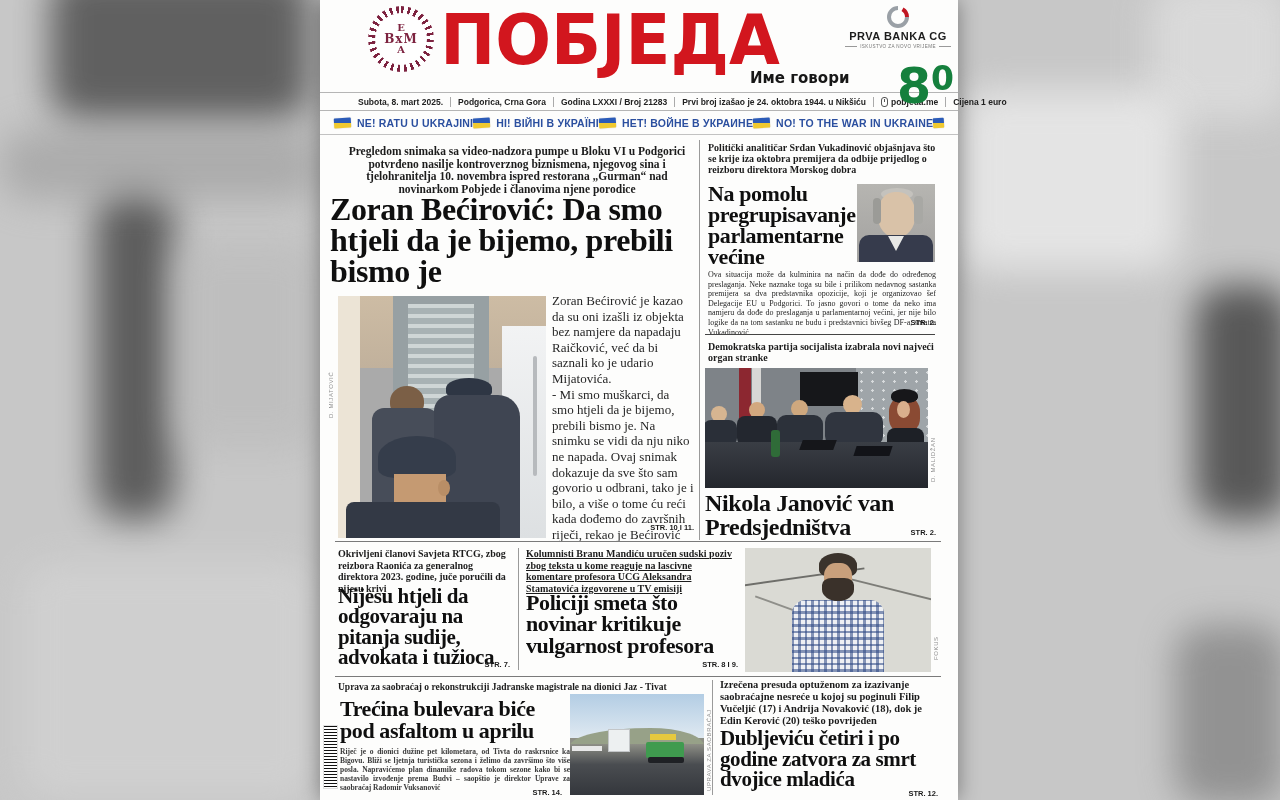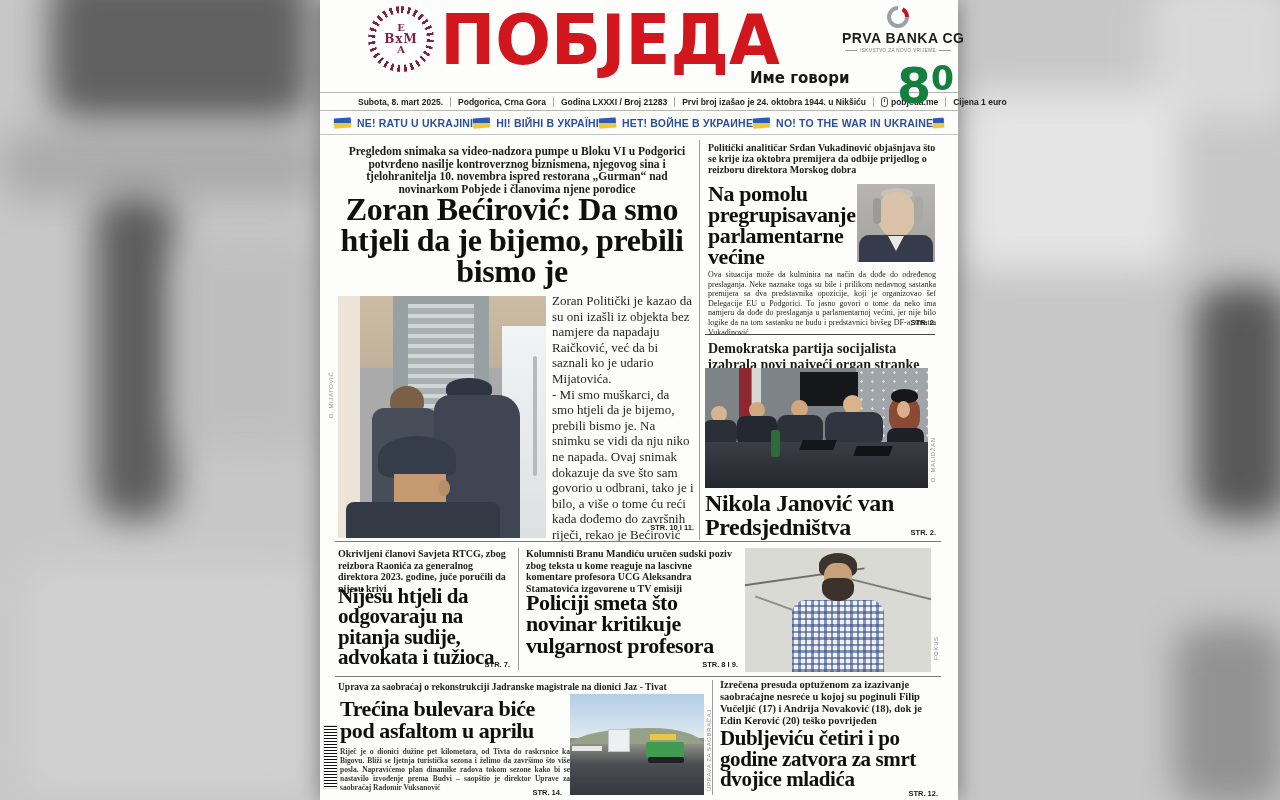--- a/index.html
+++ b/index.html
@@ -33,21 +33,21 @@
 
   .logo{left:105px;top:0px;width:370px;height:78px;display:flex;align-items:center;justify-content:center;
     color:#d2161e;font-family:"DejaVu Sans",sans-serif;font-weight:bold;font-size:62px;letter-spacing:0px;
     transform:scale(1.06,1.12);transform-origin:center;white-space:nowrap;}
   .tagline{left:430px;top:69px;width:72px;text-align:right;font-size:15px;font-weight:bold;color:#171717;
     font-family:"DejaVu Sans",sans-serif;white-space:nowrap;}
 
   .bank{left:522px;top:5px;width:112px;text-align:center;}
   .bank *{position:static;}
   .bank-icon{display:block;margin:0 auto;}
-  .bank-name{display:block;font-size:14px;font-weight:bold;color:#1c1c1c;letter-spacing:.5px;margin-top:1px;white-space:nowrap;}
+  .bank-name{display:block;font-size:11px;font-weight:bold;color:#1c1c1c;letter-spacing:.5px;margin-top:1px;white-space:nowrap;}
   .bank-slogan{display:flex;align-items:center;gap:3px;justify-content:center;margin-top:2px;}
   .bank-slogan i{display:block;width:12px;height:1px;background:#999;}
   .bank-slogan span{font-size:4.6px;letter-spacing:.4px;color:#777;font-style:normal;white-space:nowrap;}
 
   .price{left:574px;top:62px;width:60px;color:#15803d;font-family:"DejaVu Sans",sans-serif;font-weight:bold;
     white-space:nowrap;z-index:5;text-align:right;}
   .price .p-main{position:static;font-size:49px;line-height:1;}
   .price .p-sup{position:relative;top:-13px;font-size:33px;line-height:1;}
 
   
@@ -72,46 +72,46 @@
   .kicker{font-family:"Liberation Serif",serif;font-weight:bold;color:#1c1c1c;}
   .headline{font-family:"Liberation Serif",serif;font-weight:bold;color:#0f0f0f;letter-spacing:-.4px;}
   .bodytext{font-family:"Liberation Serif",serif;color:#262626;}
   .pageref{font-size:7.5px;font-weight:bold;color:#1a1a1a;text-align:right;font-family:"Liberation Sans",sans-serif;}
   .vrule{width:1px;background:#9a9a9a;}
   .hrule{height:1px;background:#7a7a7a;}
   .vcred{writing-mode:vertical-rl;transform:rotate(180deg);font-size:6px;color:#8f8f8f;letter-spacing:.6px;white-space:nowrap;}
 
   
   .lead-kicker{left:20px;top:145px;width:354px;text-align:center;font-size:11.5px;line-height:1.1;}
-  .lead-headline{left:10px;top:194px;width:364px;text-align:center;font-size:32px;line-height:.97;}
+  .lead-headline{left:10px;top:194px;width:364px;text-align:left;font-size:32px;line-height:.97;}
   .lead-body{left:232px;top:293px;width:142px;font-size:13px;line-height:1.2;}
   .lead-body p{position:static;margin:0;}
   .lead-ref{left:296px;top:523px;width:78px;}
   .lead-cred{left:8px;top:298px;height:120px;}
 
   
   .v-main{left:379px;top:140px;height:400px;}
   .an-kicker{left:388px;top:142px;width:232px;font-size:10px;line-height:1.12;}
   .an-headline{left:388px;top:183px;width:188px;font-size:22px;line-height:.96;}
   .an-body{left:388px;top:270px;width:228px;font-size:8px;line-height:1.2;text-align:justify;}
   .an-ref{left:560px;top:318px;width:56px;}
   .an-rule{left:385px;top:334px;width:230px;background:#444;}
-  .dps-kicker{left:388px;top:341px;width:230px;font-size:14px;line-height:1.12;}
+  .dps-kicker{left:388px;top:341px;width:230px;font-size:10px;line-height:1.12;}
   .dps-headline{left:385px;top:492px;width:236px;font-size:24px;line-height:.98;}
   .dps-ref{left:560px;top:528px;width:56px;}
   .dps-cred{left:610px;top:372px;height:110px;}
 
   
   .hr-mid-top{left:15px;top:541px;width:606px;}
   .hr-mid-bot{left:15px;top:676px;width:606px;}
   .rtcg-kicker{left:18px;top:548px;width:174px;font-size:10px;line-height:1.15;}
   .rtcg-headline{left:18px;top:586px;width:176px;font-size:21px;line-height:.97;}
   .rtcg-ref{left:128px;top:660px;width:62px;}
   .v-mid{left:198px;top:548px;height:122px;}
-  .col-kicker{left:206px;top:548px;width:212px;font-size:10px;line-height:1.15;}
+  .col-kicker{left:206px;top:548px;width:212px;font-size:10px;line-height:1.15;text-decoration:underline;}
   .col-headline{left:206px;top:592px;width:218px;font-size:22px;line-height:.97;}
   .col-ref{left:356px;top:660px;width:62px;}
   .col-cred{left:613px;top:550px;height:110px;}
 
   
   .road-kicker{left:18px;top:682px;width:366px;font-size:9.5px;white-space:nowrap;}
   .road-headline{left:20px;top:698px;width:230px;font-size:22px;line-height:.98;}
   .road-body{left:20px;top:747px;width:230px;font-size:7.5px;line-height:1.2;text-align:justify;font-weight:bold;color:#3a3a3a;}
   .road-ref{left:182px;top:788px;width:60px;}
   .road-cred{left:386px;top:696px;height:95px;}
@@ -286,21 +286,21 @@
     <div class="lp-p1h"></div>
       <div class="lp-p1b"></div>
     <div class="lp-p2c"></div>
       <div class="lp-p2b"></div>
     <div class="lp-p3c"></div>
       <div class="lp-p3h"></div>
       <div class="lp-p3e"></div>
       <div class="lp-p3b"></div>
   </div>
   <div class="bodytext lead-body">
-    <p>Zoran Politički je kazao da su oni izašli iz objekta bez namjere da napadaju Raičković, već da bi saznali ko je udario Mijatovića.</p>
+    <p>Zoran Bećirović je kazao da su oni izašli iz objekta bez namjere da napadaju Raičković, već da bi saznali ko je udario Mijatovića.</p>
     <p>- Mi smo muškarci, da smo htjeli da je bijemo, prebili bismo je. Na snimku se vidi da nju niko ne napada. Ovaj snimak dokazuje da sve što sam govorio u odbrani, tako je i bilo, a više o tome ću reći kada dođemo do završnih riječi, rekao je Bećirović</p>
   </div>
   <div class="pageref lead-ref">STR. 10 I 11.</div>
 
   <div class="vrule v-main"></div>
   <div class="kicker an-kicker">Politički analitičar Srđan Vukadinović objašnjava što se krije iza oktobra premijera da odbije prijedlog o reizboru direktora Morskog dobra</div>
   <div class="headline an-headline">Na pomolu pregrupisavanje parlamentarne većine</div>
   <div class="photo vuk-photo">
     <div class="vk-top"></div>
       <div class="vk-head"></div>

